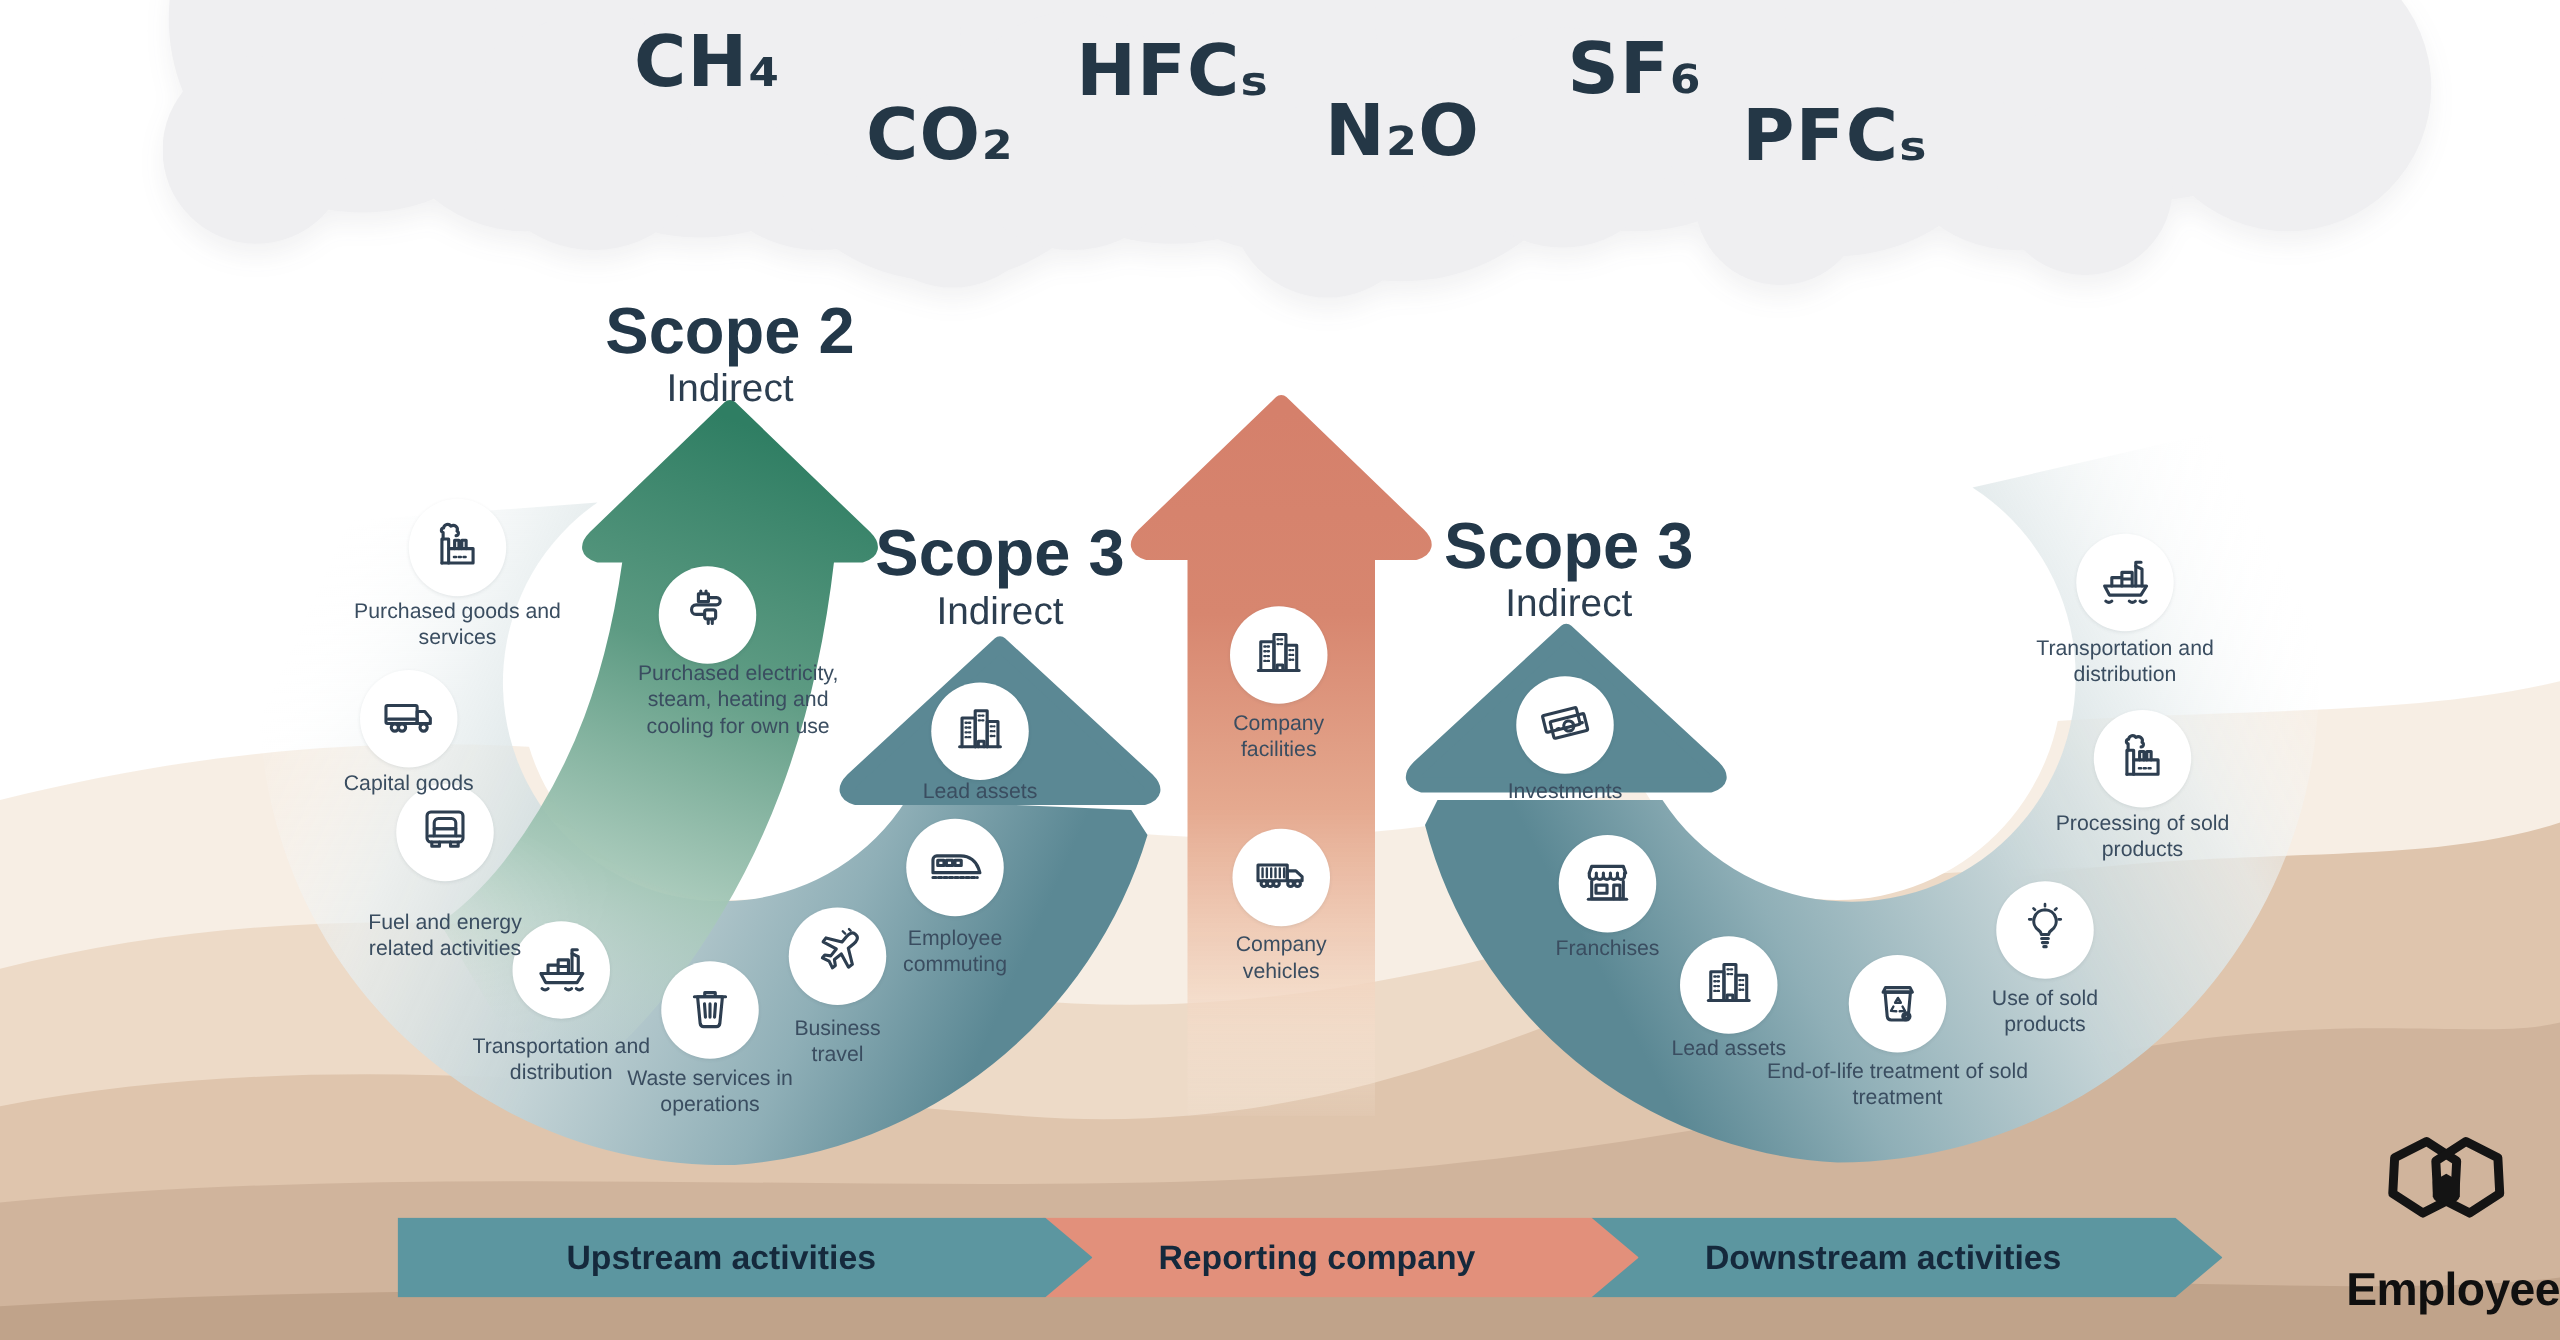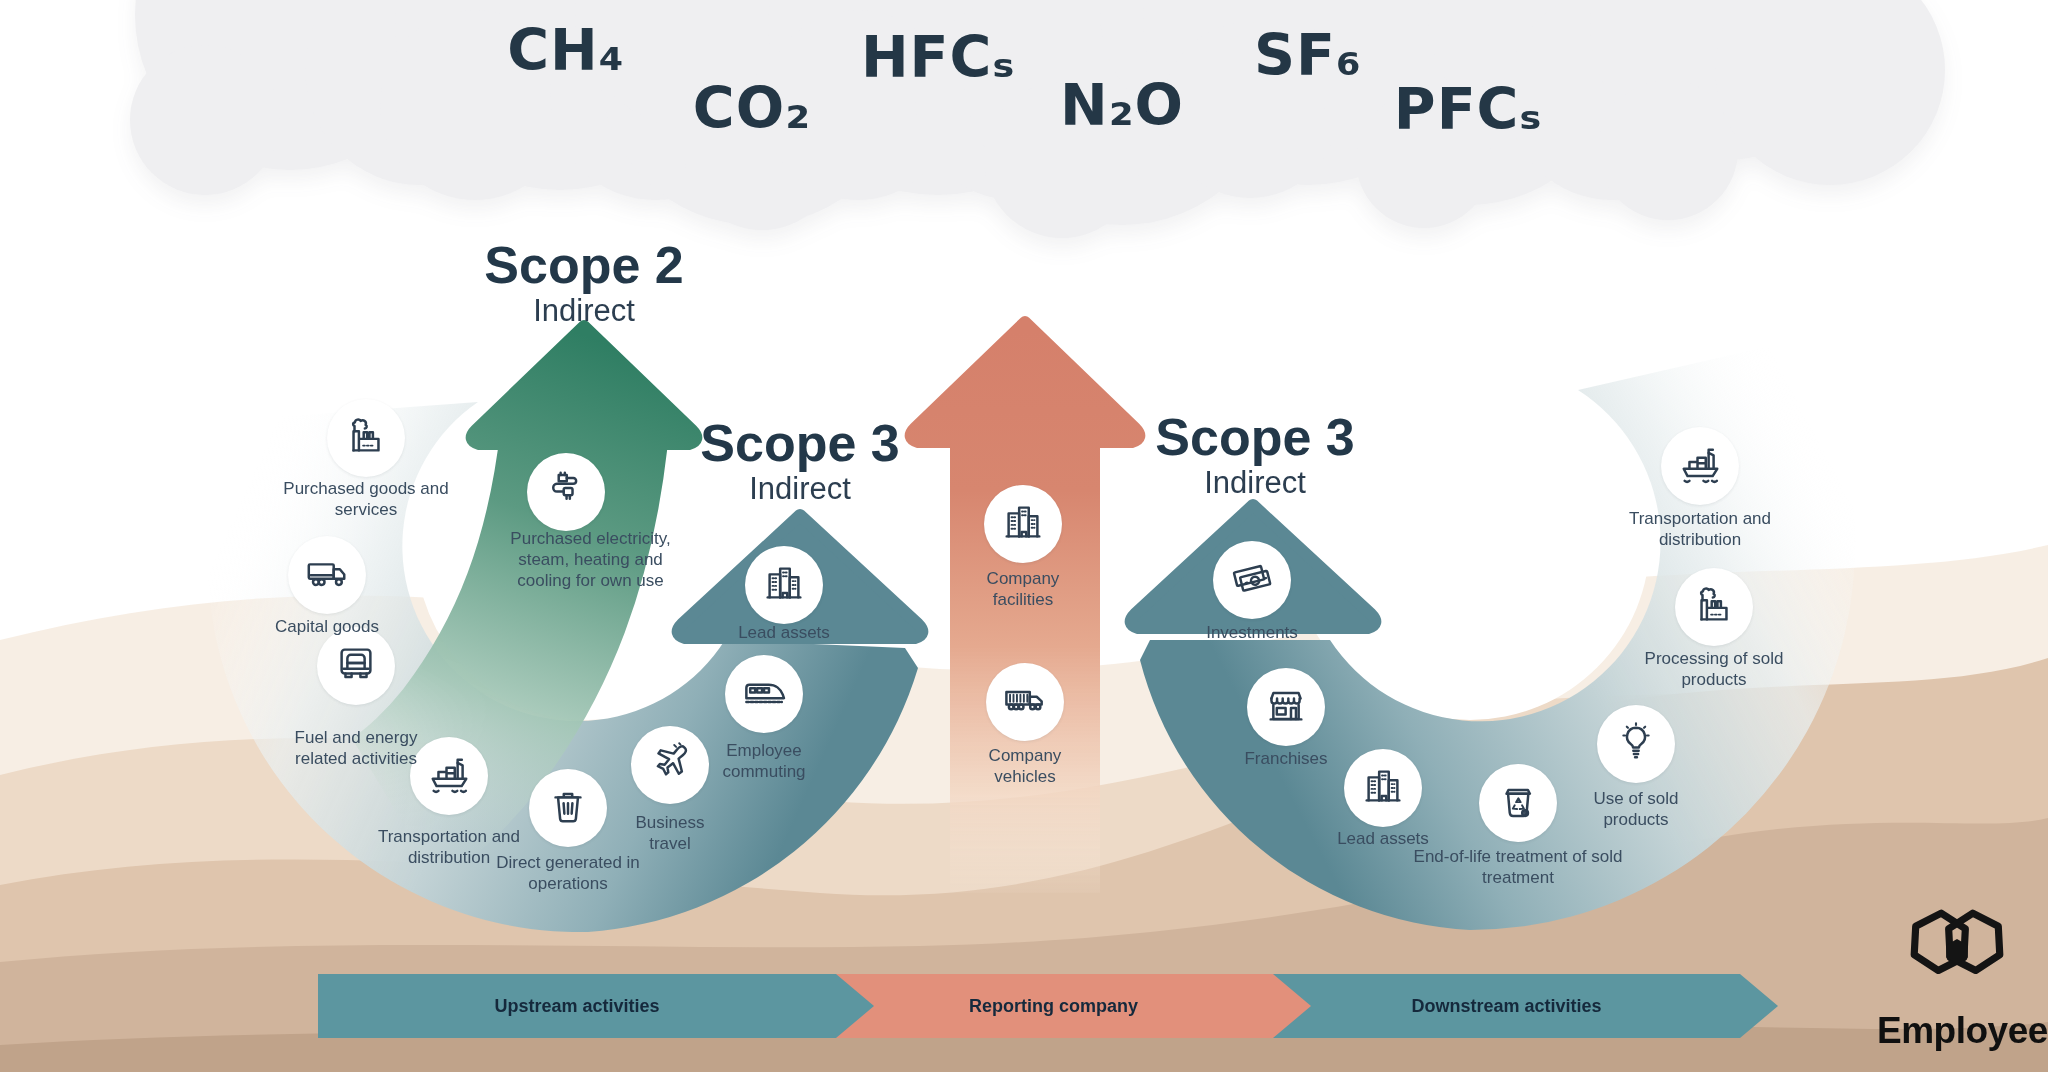--- a/index.html
+++ b/index.html
@@ -19,21 +19,21 @@
   
   .circ{position:absolute;width:78px;height:78px;border-radius:50%;background:#ffffff;
         display:flex;align-items:center;justify-content:center;
         box-shadow:0 1px 3px rgba(40,60,70,.10);}
   .ic{width:46px;height:46px;stroke:#2D3E50;fill:none;stroke-width:1.3;
       stroke-linecap:round;stroke-linejoin:round;}
   .lbl{position:absolute;font-size:17px;line-height:1.24;color:#3A4D60;text-align:center;}
   
   #legend-bar{position:absolute;left:318px;top:974px;height:64px;width:1460px;}
   .bar-seg{position:absolute;top:0;height:64px;display:flex;align-items:center;justify-content:center;
-           font-size:18px;font-weight:700;color:#15293C;}
+           font-size:27px;font-weight:700;color:#15293C;}
   .bar-seg span{margin-right:38px;}
   
   #brand{position:absolute;left:1877px;top:894px;width:160px;text-align:center;}
   #brand .word{font-size:37px;font-weight:700;color:#101010;letter-spacing:-0.5px;margin-top:2px;}
 </style>
 </head>
 <body>
 
 <div id="stage">
 
@@ -308,21 +308,21 @@
           <path d="M16.5 14.5V6.2l2.6 1.3v7"></path>
           <path d="M16.5 6.2V4.6h2.2"></path>
           <path d="M4 20.8c.8.7 1.7.7 2.5 0M13.8 20.8c.8.7 1.7.7 2.5 0M18.3 20.8c.8.7 1.7.7 2.5 0"></path>
         </svg></span>
     </div>
 
   <div class="lbl" style="left:281px;top:478px;width:170px">Purchased goods and services</div>
   <div class="lbl" style="left:257px;top:616px;width:140px">Capital goods</div>
   <div class="lbl" style="left:276px;top:727px;width:160px">Fuel and energy related activities</div>
   <div class="lbl" style="left:359px;top:826px;width:180px">Transportation and distribution</div>
-  <div class="lbl" style="left:478px;top:852px;width:180px">Direct generated in operations</div>
+  <div class="lbl" style="left:478px;top:852px;width:180px">Waste services in operations</div>
   <div class="lbl" style="left:620px;top:812px;width:100px">Business travel</div>
   <div class="lbl" style="left:704px;top:740px;width:120px">Employee commuting</div>
   <div class="lbl" style="left:714px;top:622px;width:140px">Lead assets</div>
   <div class="lbl" style="left:493px;top:528px;width:195px">Purchased electricity, steam, heating and cooling for own use</div>
   <div class="lbl" style="left:958px;top:568px;width:130px">Company facilities</div>
   <div class="lbl" style="left:960px;top:745px;width:130px">Company vehicles</div>
   <div class="lbl" style="left:1177px;top:622px;width:150px">Investments</div>
   <div class="lbl" style="left:1216px;top:748px;width:140px">Franchises</div>
   <div class="lbl" style="left:1313px;top:828px;width:140px">Lead assets</div>
   <div class="lbl" style="left:1403px;top:846px;width:230px">End-of-life treatment of sold treatment</div>

